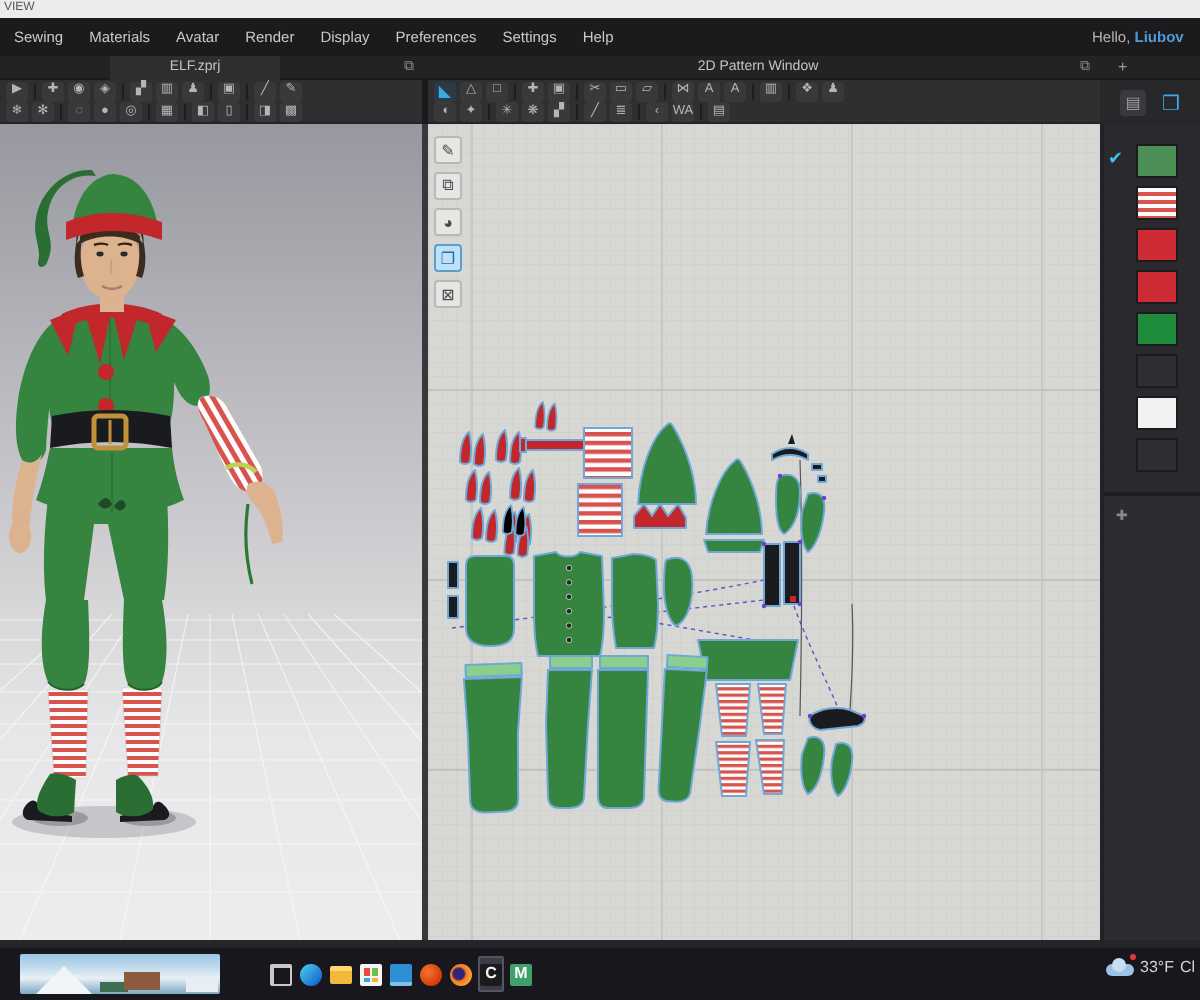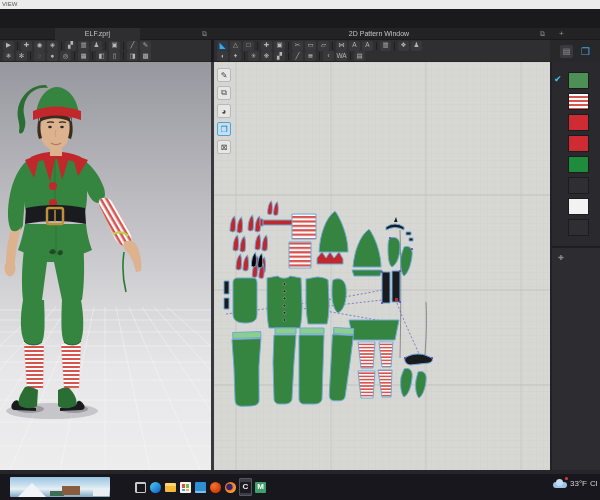--- a/index.html
+++ b/index.html
@@ -104,20 +104,35 @@
 </style>
 </head>
 <body>
 
 <div class="screen">
 
   <div class="top-strip">
     <span>VIEW</span>
   </div>
 
+  <div class="menu-bar">
+    <nav class="menu-items" id="menu-items">
+        <span class="menu-item">Sewing</span>
+        <span class="menu-item">Materials</span>
+        <span class="menu-item">Avatar</span>
+        <span class="menu-item">Render</span>
+        <span class="menu-item">Display</span>
+        <span class="menu-item">Preferences</span>
+        <span class="menu-item">Settings</span>
+        <span class="menu-item">Help</span>
+      </nav>
+    <div class="greeting">
+      <span>Hello, </span><span class="name">Liubov</span>
+    </div>
+  </div>
 
   <div class="tab-bar">
     <div class="project-tab">
       <span>ELF.zprj</span>
     </div>
     <span class="expand-icon" style="left:202px">⧉</span>
     <div class="pattern-title">2D Pattern Window</div>
     <span class="expand-icon" style="left:540px">⧉</span>
     <span class="plus-icon">+</span>
   </div>

